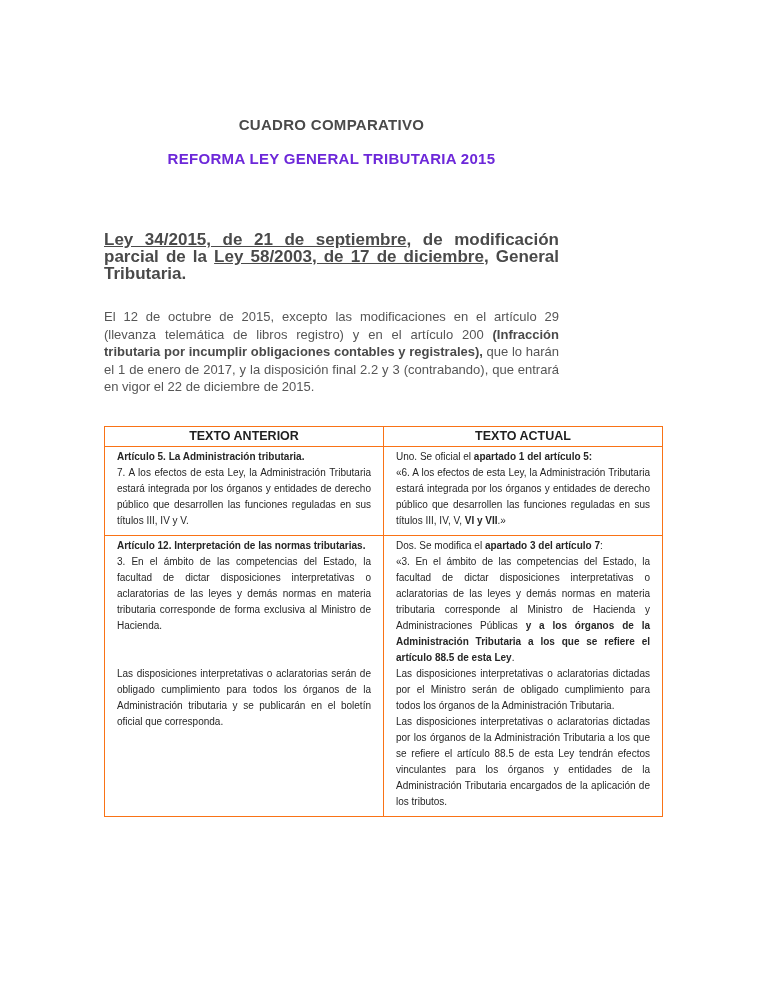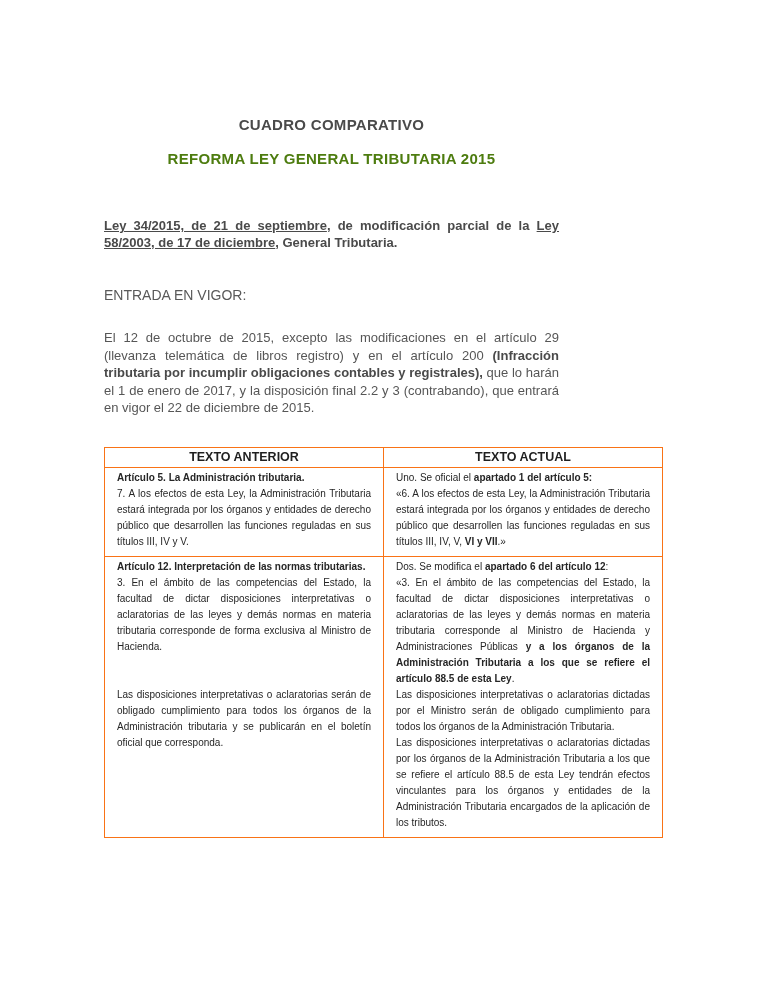--- a/index.html
+++ b/index.html
@@ -14,26 +14,26 @@
     width: 664px; height: 994px;
     background: #ffffff;
     padding: 116px 105px 0 104px;
   }
   .doc-title {
     font-size: 15px; font-weight: bold; color: #4a4a4a;
     text-align: center; line-height: 17px; letter-spacing: 0.3px;
   }
   .doc-subtitle {
     margin-top: 17px;
-    font-size: 15px; font-weight: bold; color: #4d7c0f;
+    font-size: 15px; font-weight: bold; color: #6d28d9;
     text-align: center; line-height: 17px; letter-spacing: 0.3px;
   }
   .intro {
-    margin-top: 50px;
-    font-size: 13px; font-weight: bold; color: #4a4a4a;
+    margin-top: 64px;
+    font-size: 17px; font-weight: bold; color: #4a4a4a;
     line-height: 17px; text-align: justify;
   }
   a.law-link {
     color: #2e79b9; text-decoration: underline; cursor: pointer;
     font-weight: bold;
   }
   .vigor-heading {
     margin-top: 36px;
     font-size: 14px; font-weight: normal; color: #595959;
     line-height: 16px;
@@ -71,21 +71,20 @@
 </head>
 <body>
 
 <div class="page">
 
   <h1 class="doc-title">CUADRO COMPARATIVO</h1>
   <h2 class="doc-subtitle">REFORMA LEY GENERAL TRIBUTARIA 2015</h2>
 
   <p class="intro"><a href="#" class="law-link b">Ley 34/2015, de 21 de septiembre</a><span class="b">, de modificación parcial de la </span><a href="#" class="law-link b">Ley 58/2003, de 17 de diciembre</a><span class="b">, General Tributaria.</span></p>
 
-  <p class="vigor-heading">ENTRADA EN VIGOR:</p>
   <p class="vigor-body"><span>El 12 de octubre de 2015, excepto las modificaciones en el artículo 29 (llevanza telemática de libros registro) y en el artículo 200 </span><span class="b">(Infracción tributaria por incumplir obligaciones contables y registrales),</span><span> que lo harán el 1 de enero de 2017, y la disposición final 2.2 y 3 (contrabando), que entrará en vigor el 22 de diciembre de 2015.</span></p>
 
   <table class="compare">
     <thead>
       <tr>
         <th>TEXTO ANTERIOR</th>
         <th>TEXTO ACTUAL</th>
       </tr>
     </thead>
     <tbody>
@@ -101,21 +100,21 @@
         </tr>
         <tr>
           <td>
             <p><span class="b">Artículo 12. Interpretación de las normas tributarias.</span></p>
             <p><span>3. En el ámbito de las competencias del Estado, la facultad de dictar disposiciones interpretativas o aclaratorias de las leyes y demás normas en materia tributaria corresponde de forma exclusiva al Ministro de Hacienda.</span></p>
             <p class="gap"></p>
             <p class="gap"></p>
             <p><span>Las disposiciones interpretativas o aclaratorias serán de obligado cumplimiento para todos los órganos de la Administración tributaria y se publicarán en el boletín oficial que corresponda.</span></p>
           </td>
           <td>
-            <p><span>Dos. Se modifica el </span><span class="b">apartado 6 del artículo 12</span><span>:</span></p>
+            <p><span>Dos. Se modifica el </span><span class="b">apartado 3 del artículo 7</span><span>:</span></p>
             <p><span>«3. En el ámbito de las competencias del Estado, la facultad de dictar disposiciones interpretativas o aclaratorias de las leyes y demás normas en materia tributaria corresponde al Ministro de Hacienda y Administraciones Públicas </span><span class="b">y a los órganos de la Administración Tributaria a los que se refiere el artículo 88.5 de esta Ley</span><span>.</span></p>
             <p><span>Las disposiciones interpretativas o aclaratorias dictadas por el Ministro serán de obligado cumplimiento para todos los órganos de la Administración Tributaria.</span></p>
             <p><span>Las disposiciones interpretativas o aclaratorias dictadas por los órganos de la Administración Tributaria a los que se refiere el artículo 88.5 de esta Ley tendrán efectos vinculantes para los órganos y entidades de la Administración Tributaria encargados de la aplicación de los tributos.</span></p>
           </td>
         </tr>
       </tbody>
   </table>
 
 </div>
 

